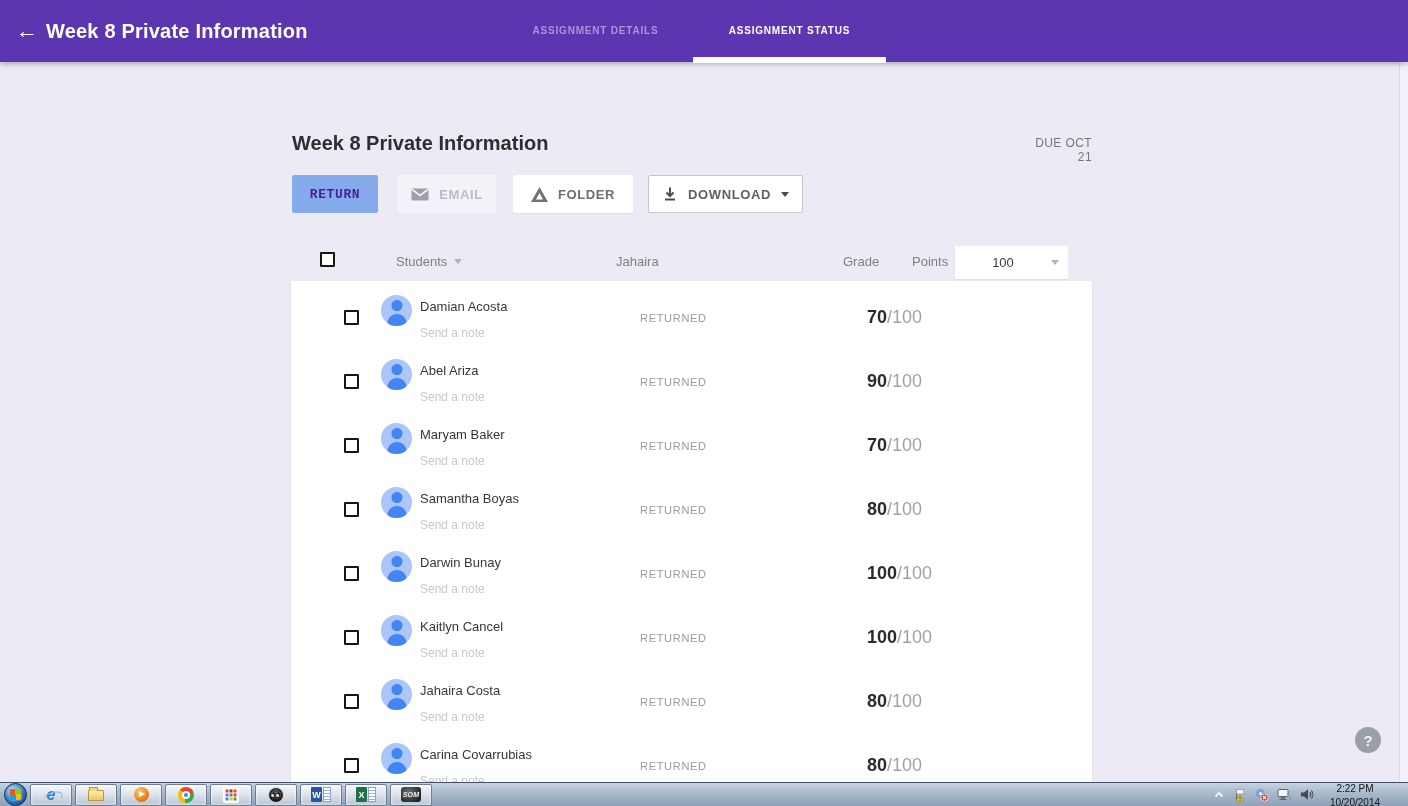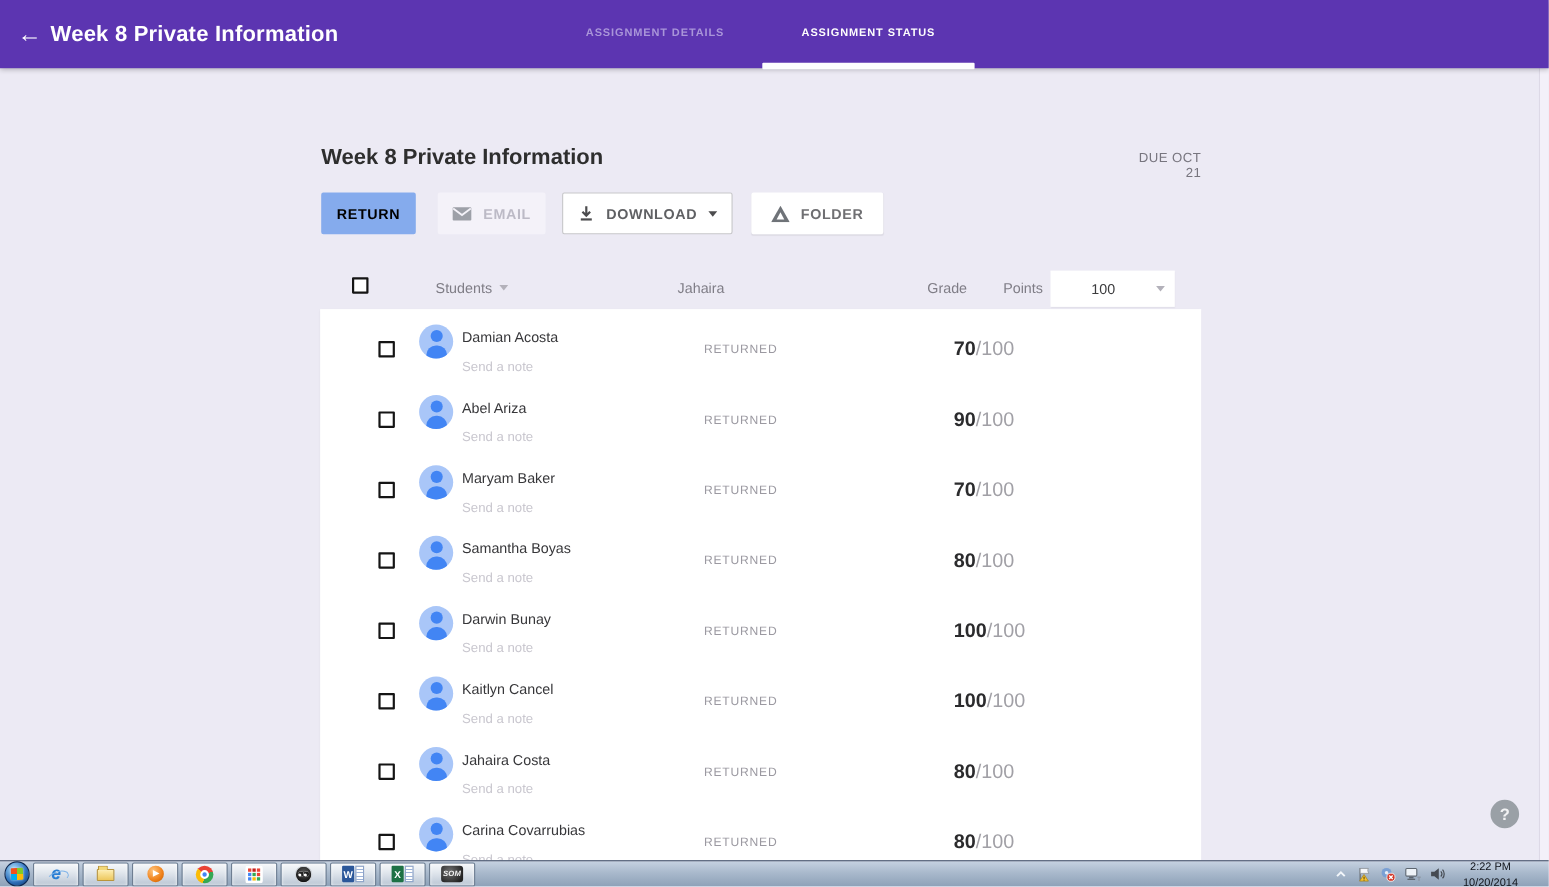--- a/index.html
+++ b/index.html
@@ -47,21 +47,21 @@
   
   .page-title { position:absolute; left:292px; top:132px; font-size:20px; color:#2e2e2e; font-weight:700; }
   .due-label  { position:absolute; top:136px; left:1019px; width:73px; text-align:right;
                 font-size:12px; color:#77757e; letter-spacing:0.4px; }
 
   .toolbar { position:absolute; left:292px; top:175px; height:38px; display:flex; }
   .tb-btn {
     height:38px; display:flex; align-items:center; justify-content:center;
     font-size:13px; font-weight:700; letter-spacing:0.6px; border-radius:2px; cursor:pointer;
   }
-  .btn-return { width:86px; background:#85abed; color:#000000; }
+  .btn-return { width:86px; background:#85abed; color:#4c1d95;font-family:Liberation Mono, monospace; }
   .btn-email  { width:98px; background:#f4f2f9; color:#bcbac6; margin-left:20px; }
   .btn-folder { width:120px; background:#fff; color:#6f6f72; margin-left:17px;
                 box-shadow:0 1px 1px rgba(0,0,0,0.06); }
   .btn-download { width:155px; background:#fff; color:#5f6063; margin-left:15px;
                 border:1px solid #c7c7c9; }
   .tb-icon { margin-right:10px; display:inline-flex; }
   .dl-caret { margin-left:10px; width:0; height:0;
     border-left:4px solid transparent; border-right:4px solid transparent;
     border-top:5px solid #4c4c4e; }
 
@@ -222,38 +222,38 @@
   </div>
   <div class="tb-btn btn-email">
     <span class="tb-icon">
       <svg width="18" height="13" viewBox="0 0 18 13">
           <rect x="0.5" y="0.5" width="17" height="12" rx="1" fill="#9da0a8"></rect>
           <path d="M1 1.5 L9 7.5 L17 1.5" stroke="#f4f2f9" stroke-width="1.6" fill="none"></path>
         </svg>
     </span>
     <span>EMAIL</span>
   </div>
+  <div class="tb-btn btn-folder">
+    <span class="tb-icon">
+      <svg width="17" height="15" viewBox="0 0 17 15">
+          <path d="M8.5 0 L17 15 H0 Z" fill="#6f7378"></path>
+          <path d="M8.5 6 L12 12.5 H5 Z" fill="#ffffff"></path>
+        </svg>
+    </span>
+    <span>FOLDER</span>
+  </div>
   <div class="tb-btn btn-download">
     <span class="tb-icon">
       <svg width="16" height="16" viewBox="0 0 16 16">
           <path d="M8 1.5 V9.5 M4.5 6.5 L8 10 L11.5 6.5" stroke="#4c4c4e" stroke-width="2" fill="none"></path>
           <rect x="3" y="12.5" width="10" height="2" fill="#4c4c4e"></rect>
         </svg>
     </span>
     <span>DOWNLOAD</span>
     <span class="dl-caret"></span>
-  </div>
-  <div class="tb-btn btn-folder">
-    <span class="tb-icon">
-      <svg width="17" height="15" viewBox="0 0 17 15">
-          <path d="M8.5 0 L17 15 H0 Z" fill="#6f7378"></path>
-          <path d="M8.5 6 L12 12.5 H5 Z" fill="#ffffff"></path>
-        </svg>
-    </span>
-    <span>FOLDER</span>
   </div>
 </div>
 
 <div class="list-header">
   <div class="cb"></div>
   <div class="col-label hdr-students">
     <span>Students</span><span class="sort-caret"></span>
   </div>
   <div class="col-label hdr-status">Jahaira</div>
   <div class="col-label hdr-grade">Grade</div>

